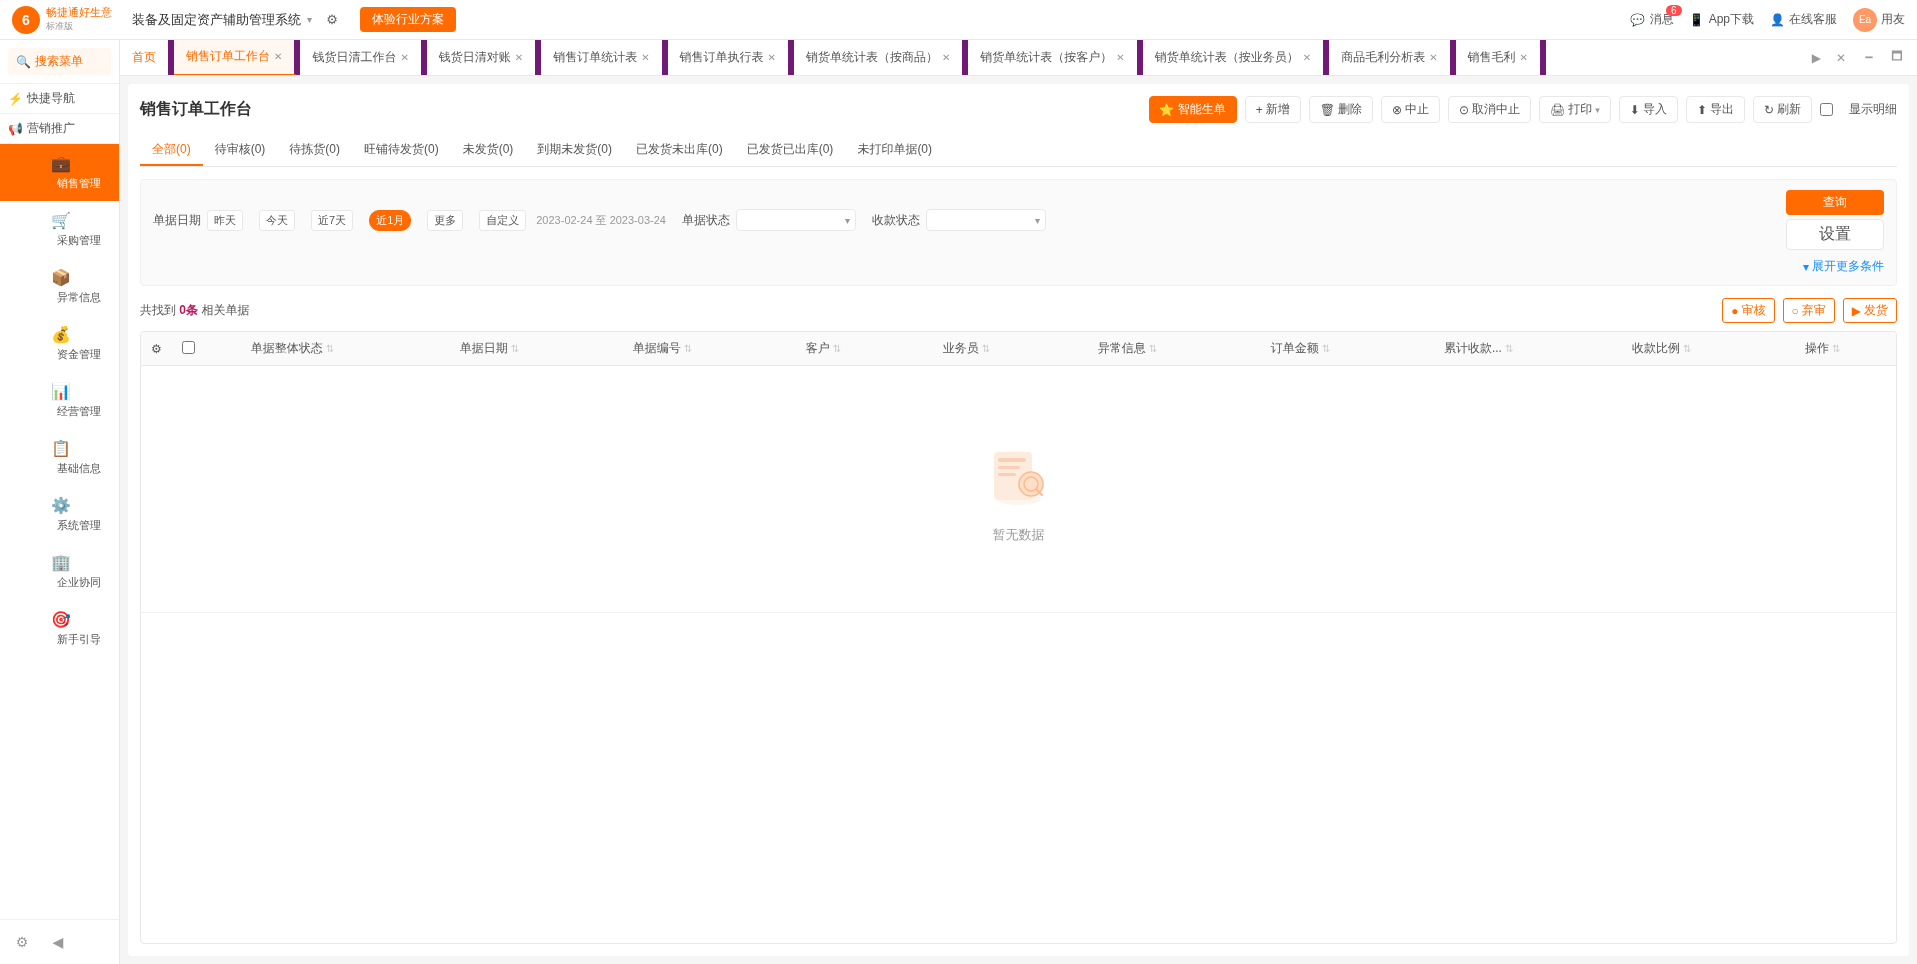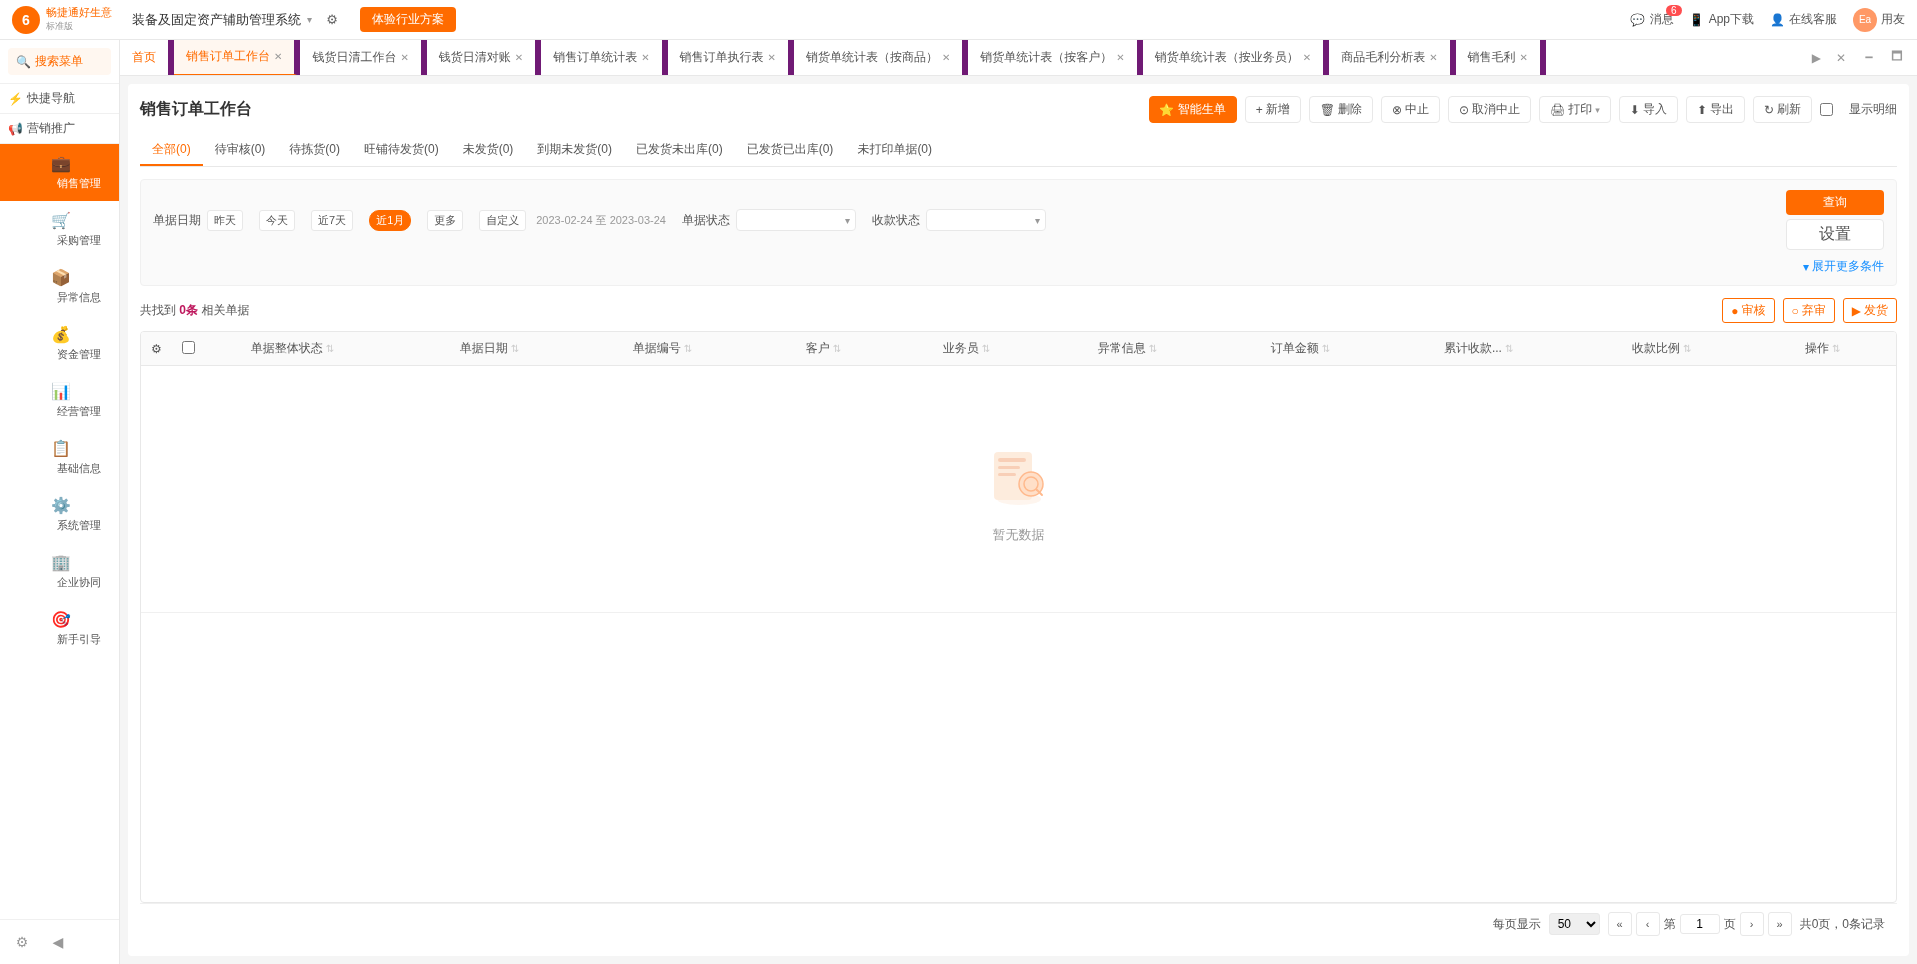--- a/index.html
+++ b/index.html
@@ -494,30 +494,16 @@
                       <line x1="57.5" y1="55.5" x2="63" y2="61" stroke="#ff8c42" stroke-width="2" stroke-linecap="round"></line>
                     </svg>
                     <span>暂无数据</span>
                   </div>
                 </td>
               </tr>
             </tbody>
           </table>
         </div>
 
-        <div class="pagination-bar">
-          <span class="page-info">每页显示</span>
-          <select class="page-size-select" id="page-size-select"><option value="20">20</option><option value="50" selected="">50</option><option value="100">100</option></select>
-          <div class="page-nav">
-            <div class="page-nav-btn">«</div>
-            <div class="page-nav-btn">‹</div>
-            <span class="page-info">第</span>
-            <input class="page-input" type="text" id="page-input" value="1" style="">
-            <span class="page-info">页</span>
-            <div class="page-nav-btn">›</div>
-            <div class="page-nav-btn">»</div>
-          </div>
-          <span class="page-info">共0页，0条记录</span>
-        </div>
       </div>
     </div>
   </div>
 </div>
 
 </body></html>

